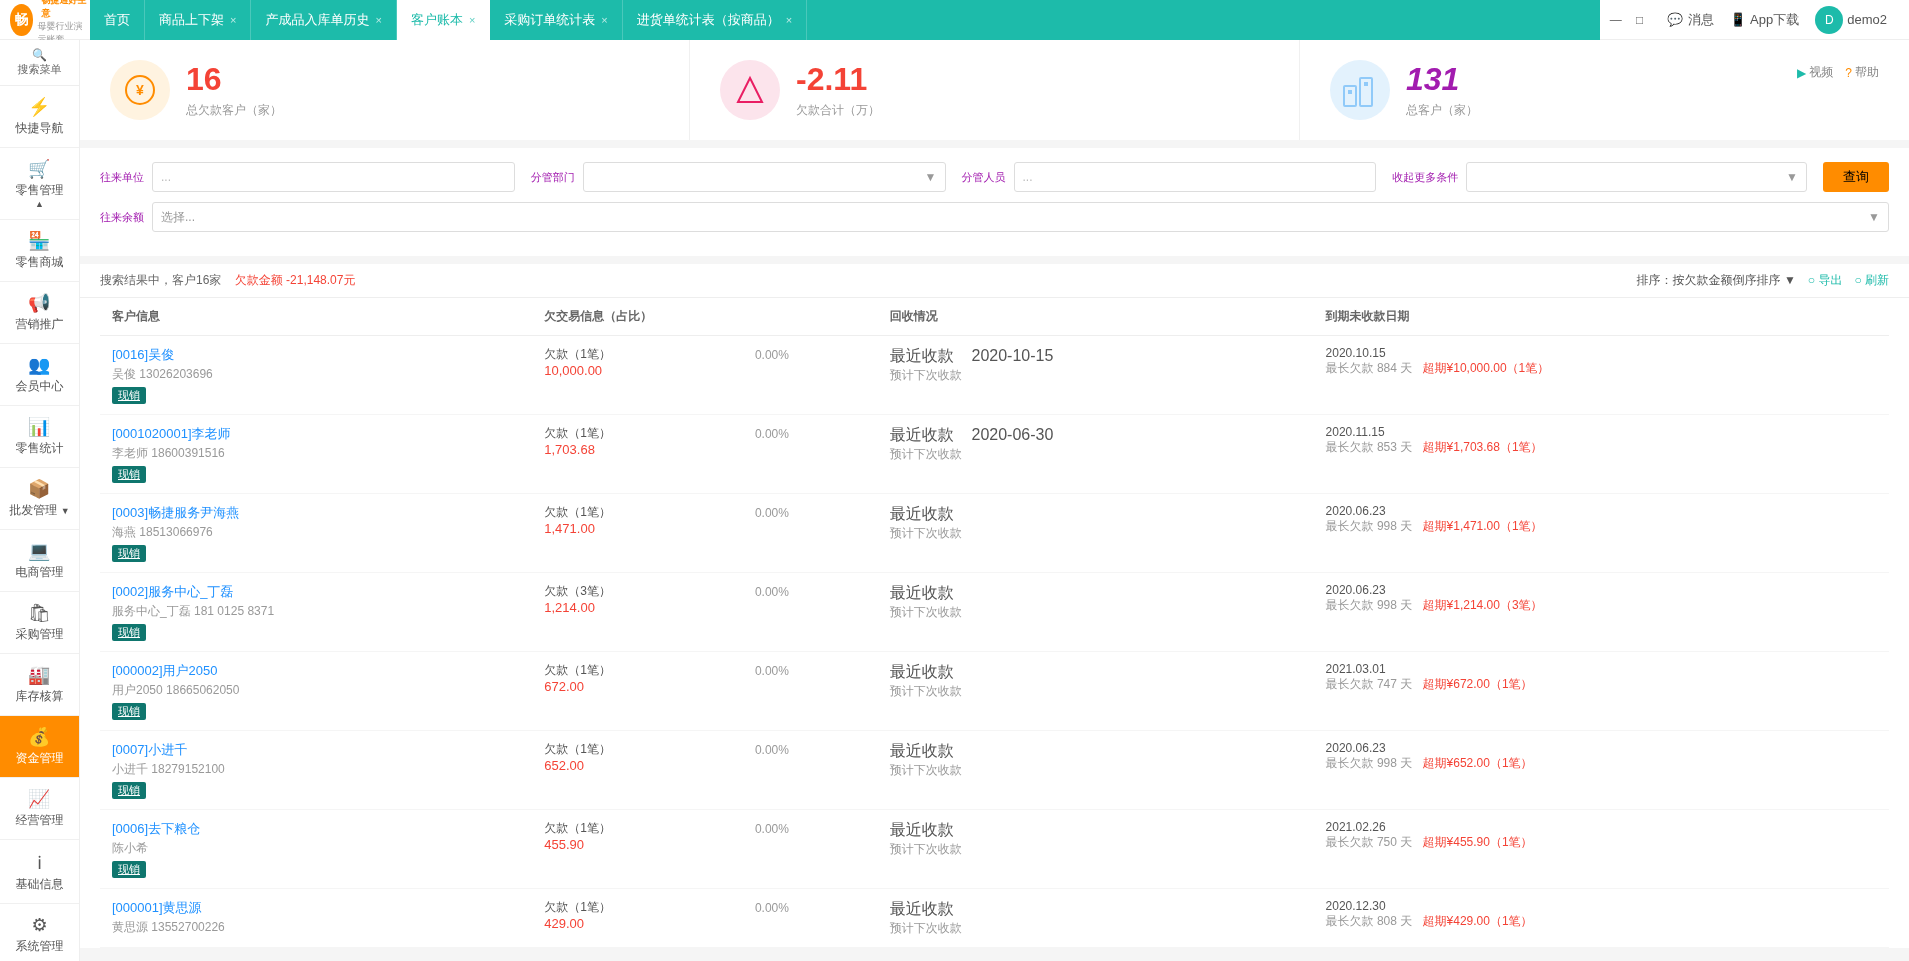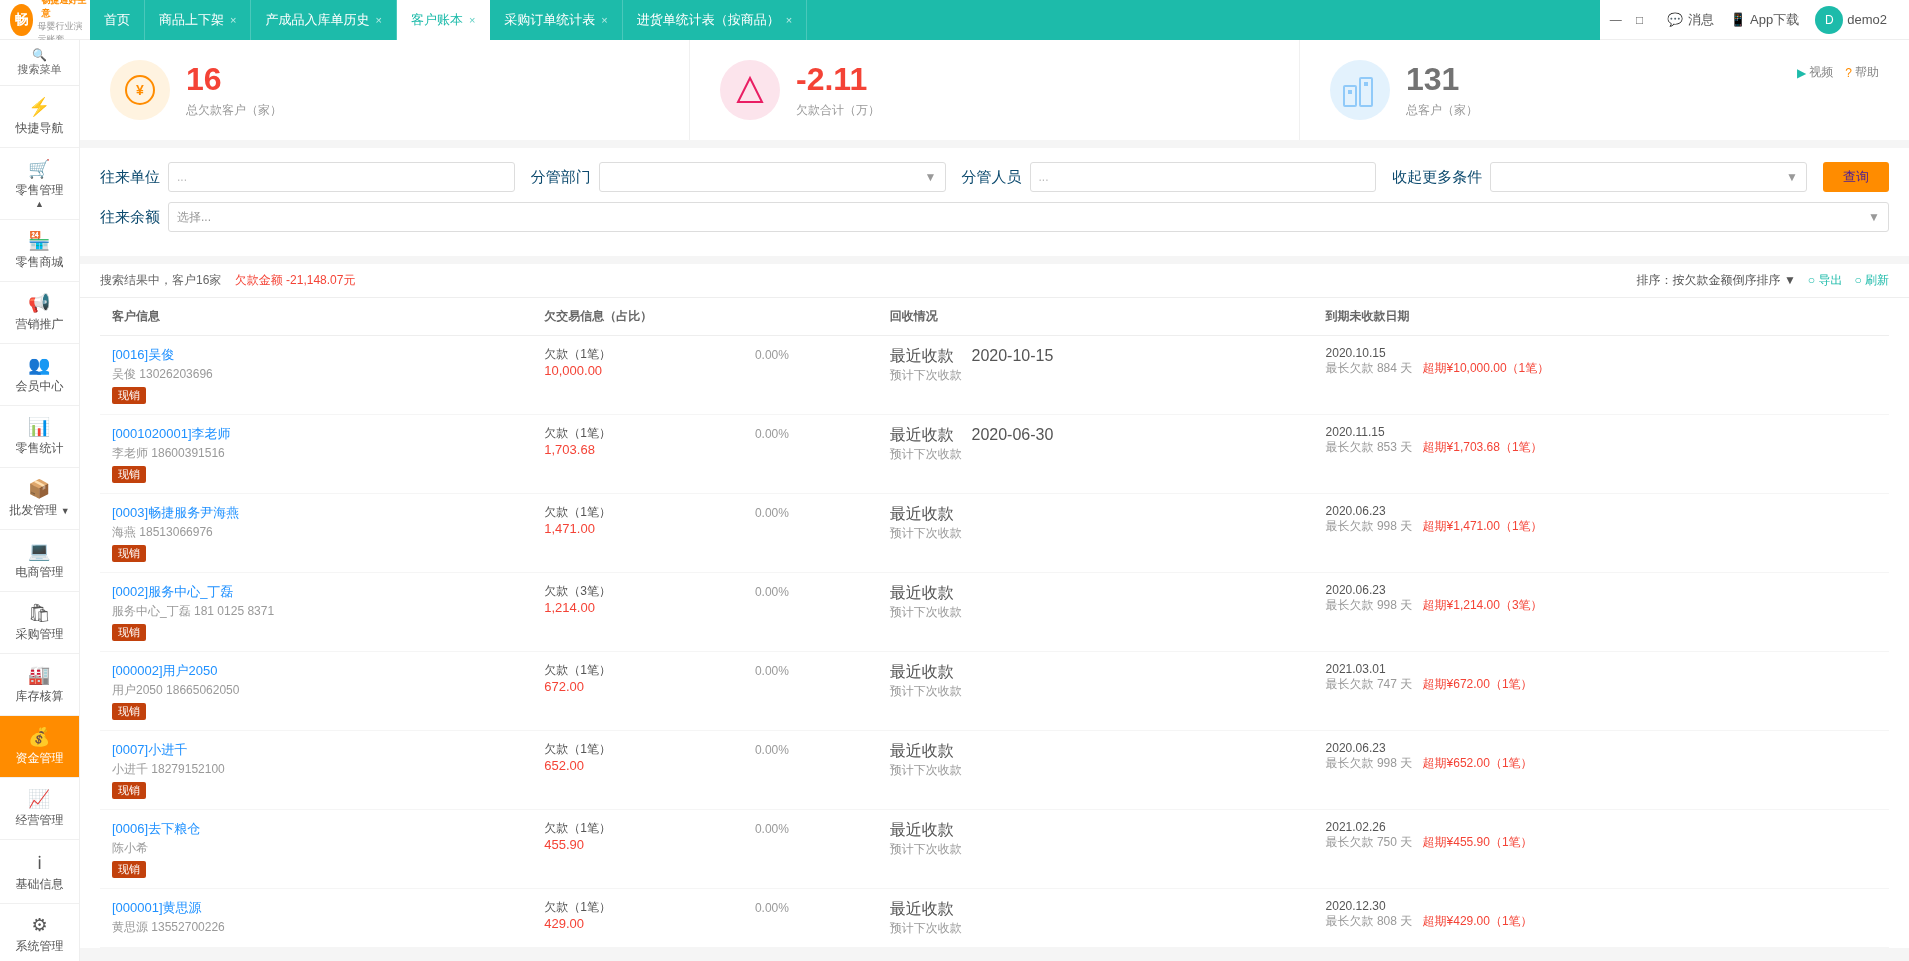--- a/index.html
+++ b/index.html
@@ -33,48 +33,48 @@
     
     .stats-row { display: flex; background: #fff; margin-bottom: 8px; }
     .stat-card { flex: 1; display: flex; align-items: center; padding: 20px 30px; border-right: 1px solid #f0f0f0; }
     .stat-card:last-child { border-right: none; }
     .stat-icon { width: 60px; height: 60px; border-radius: 50%; display: flex; align-items: center; justify-content: center; font-size: 24px; margin-right: 16px; }
     .stat-icon.orange { background: #fff3e0; color: #ff8c00; }
     .stat-icon.pink { background: #fce4ec; color: #e91e63; }
     .stat-icon.blue { background: #e3f2fd; color: #2196f3; }
     .stat-value { font-size: 32px; font-weight: bold; }
     .stat-value.red { color: #f44336; }
-    .stat-value.dark { color: #737373; }
+    .stat-value.dark { color: #a21caf; font-style: italic; }
     .stat-label { font-size: 12px; color: #999; margin-top: 4px; }
     .stat-actions { margin-left: auto; display: flex; gap: 12px; font-size: 12px; color: #888; align-self: flex-start; padding-top: 4px; }
     
     
     .filter-area { background: #fff; padding: 14px 20px; margin-bottom: 8px; }
     .filter-row { display: flex; align-items: center; gap: 16px; margin-bottom: 10px; }
     .filter-group { display: flex; align-items: center; flex: 1; gap: 8px; }
-    .filter-label { font-size: 15px; color: #0c4a6e; white-space: nowrap; }
+    .filter-label { font-size: 11px; color: #a21caf; white-space: nowrap; }
     .filter-input { flex: 1; height: 30px; border: 1px solid #ddd; border-radius: 3px; padding: 0 8px; font-size: 12px; display: flex; align-items: center; justify-content: space-between; color: #999; cursor: pointer; }
     .collapse-btn { text-align: center; color: #1dbbaa; font-size: 12px; cursor: pointer; padding: 4px; }
-    .search-btn { background: #ff8c00; color: #4c1d95; border: none; border-radius: 3px; padding: 6px 20px; font-size: 13px; cursor: pointer; }
+    .search-btn { background: #ff8c00; color: #000000; border: none; border-radius: 3px; padding: 6px 20px; font-size: 13px; cursor: pointer; }
     
     
     .results-bar { display: flex; align-items: center; justify-content: space-between; padding: 8px 20px; background: #fff; border-bottom: 1px solid #eee; font-size: 12px; color: #666; }
     .results-actions { display: flex; gap: 12px; align-items: center; }
     .results-sort { color: #555; }
     .action-link { color: #1dbbaa; cursor: pointer; }
     
     
     .table-container { background: #fff; padding: 0 20px; }
     .data-table { width: 100%; border-collapse: collapse; }
     .data-table th { padding: 10px 12px; text-align: left; font-size: 12px; color: #666; font-weight: bold; border-bottom: 1px solid #eee; }
     .data-table td { padding: 10px 12px; border-bottom: 1px solid #f5f5f5; vertical-align: top; }
     .customer-name { color: #1e90ff; font-size: 13px; cursor: pointer; text-decoration: none; }
     .customer-sub { color: #999; font-size: 12px; margin-top: 2px; }
     .tag { display: inline-block; padding: 1px 6px; border-radius: 2px; font-size: 11px; color: #fff; margin-top: 4px; }
-    .tag.green { background: #c2410c; }
+    .tag.green { background: #0f766e; text-decoration: underline; }
     .amount-red { color: #f44336; font-size: 13px; }
     .amount-pct { color: #999; font-size: 12px; margin-top: 2px; }
     .overdue-link { color: #f44336; font-size: 12px; }
     .date-text { font-size: 12px; color: #555; }
     .overdue-days { color: #999; font-size: 12px; }
     .latest-collection { font-size: 16px; color: #555; }
     .next-collection { font-size: 12px; color: #999; }
     
     
     ::-webkit-scrollbar { width: 6px; height: 6px; }

